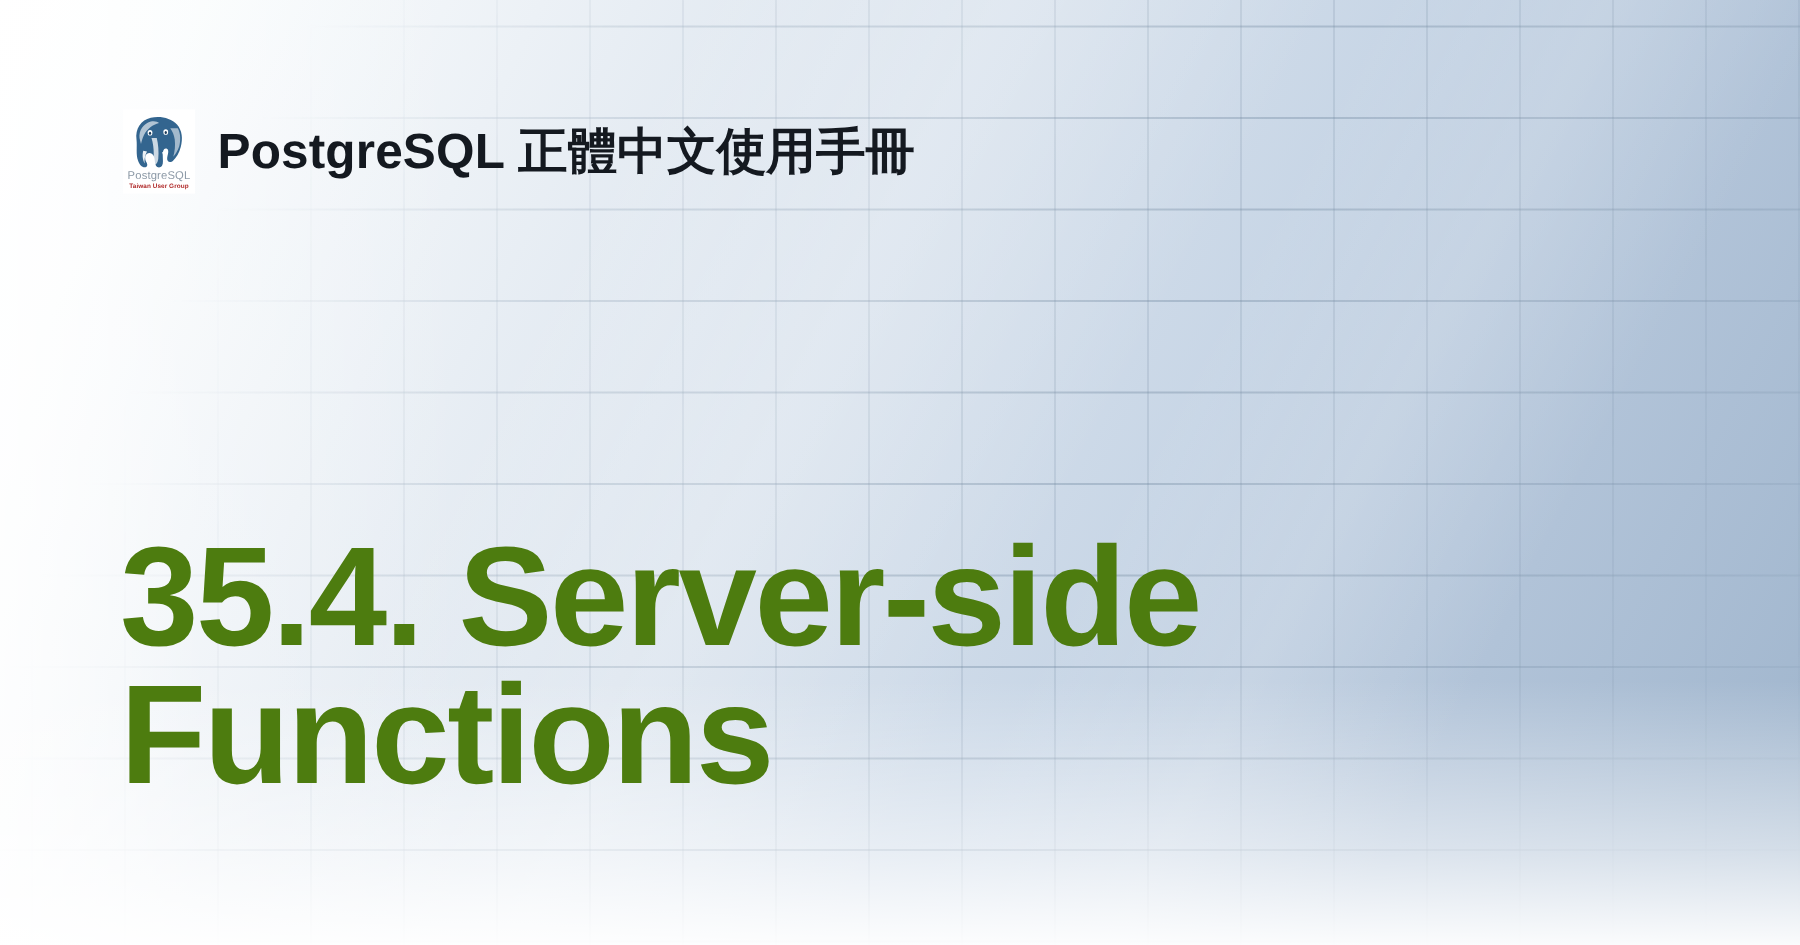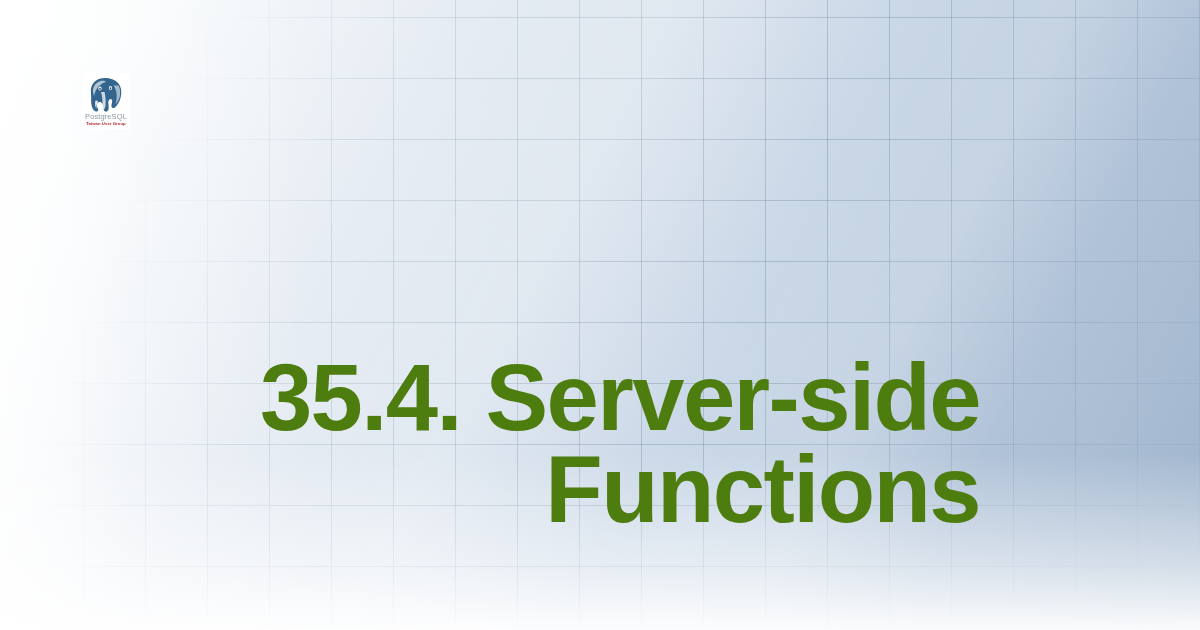--- a/index.html
+++ b/index.html
@@ -9,21 +9,20 @@
     background: #ffffff;
   }
 
   #card {
     position: relative;
     width: 1200px;
     height: 630px;
     overflow: hidden;
     background: #ffffff;
     font-family: "Liberation Sans", "DejaVu Sans", sans-serif;
-    text-align: right;
     -webkit-font-smoothing: antialiased;
   }
 
   
   .bg-layer {
     position: absolute;
     inset: 0;
     pointer-events: none;
   }
 
@@ -176,17 +175,18 @@
         <ellipse cx="9" cy="-12" rx="3.2" ry="3.8" fill="#ffffff"></ellipse>
         <ellipse cx="9" cy="-11.4" rx="1.5" ry="2" fill="#1b3a58"></ellipse>
 
         <path d="M -16 14 C -19 20, -20 26, -19 30 C -21 27, -23 20, -21 13 Z" fill="#ffffff" opacity="0.9"></path>
         <path d="M 4 15 C 7 21, 8 27, 7 31 C 9 28, 11 21, 9 14 Z" fill="#ffffff" opacity="0.9"></path>
       </g>
       <text x="48" y="92" text-anchor="middle" font-family="'Liberation Sans', sans-serif" font-size="15" letter-spacing="0.2" fill="#8c99a6">PostgreSQL</text>
       <text x="48" y="104" text-anchor="middle" font-family="'Liberation Sans', sans-serif" font-size="8.5" font-weight="bold" letter-spacing="0.1" fill="#b02a2a">Taiwan User Group</text>
     </svg>
 
+    <div id="site-title">PostgreSQL 正體中文使用手冊</div>
   </div>
 
   <h1 id="page-title">35.4. Server-side Functions</h1>
 
 </div>
 
 </body></html>

